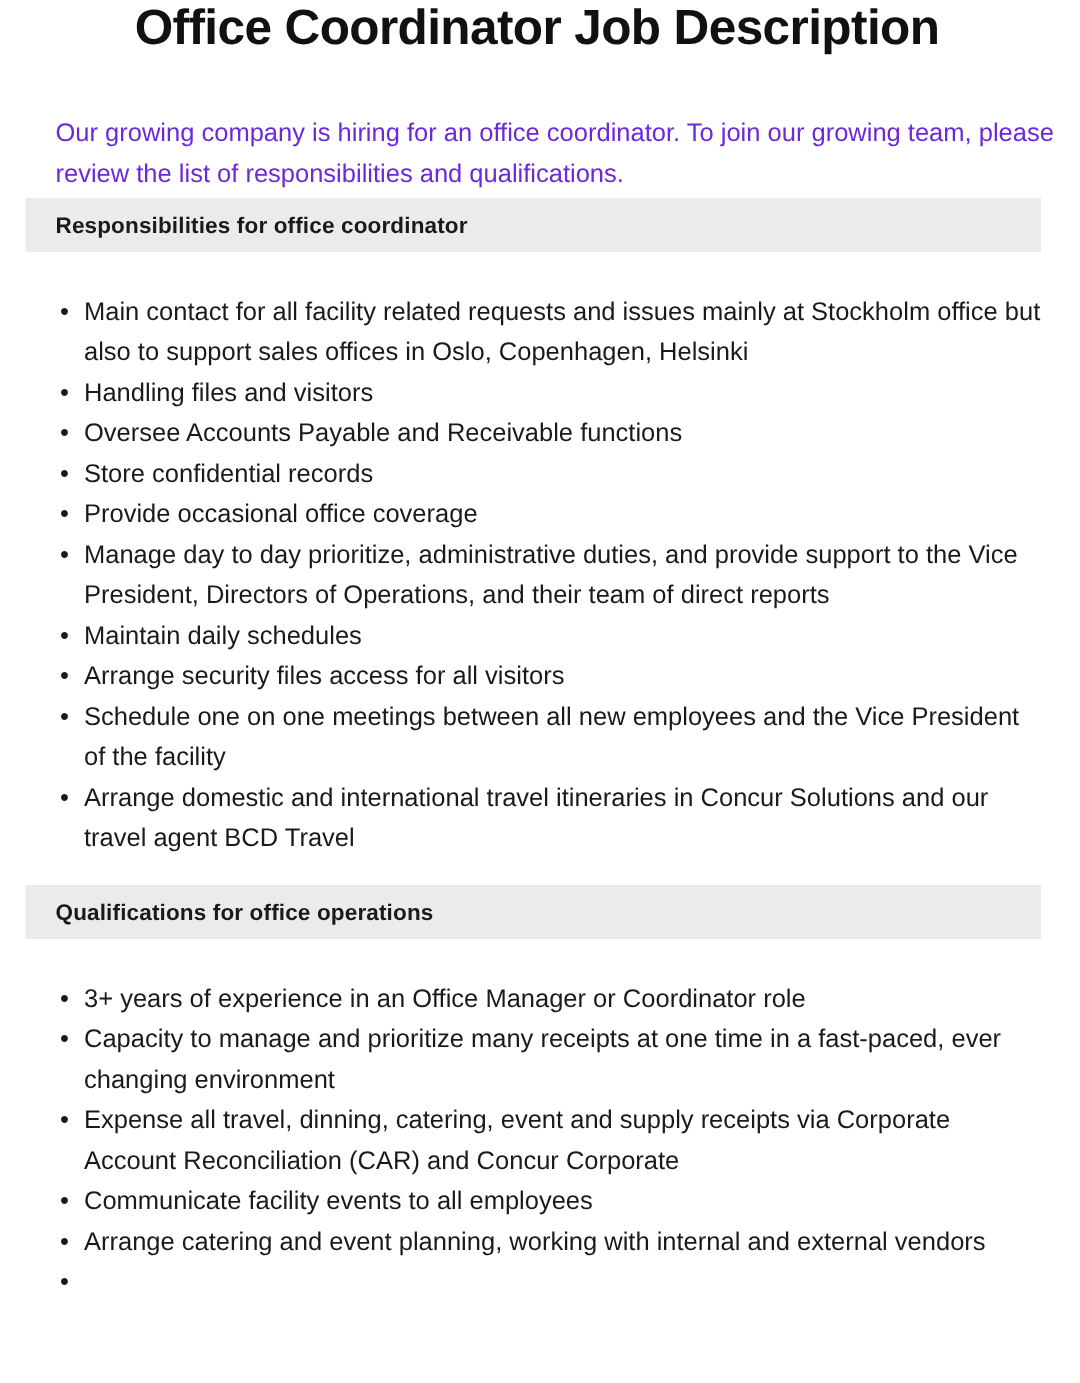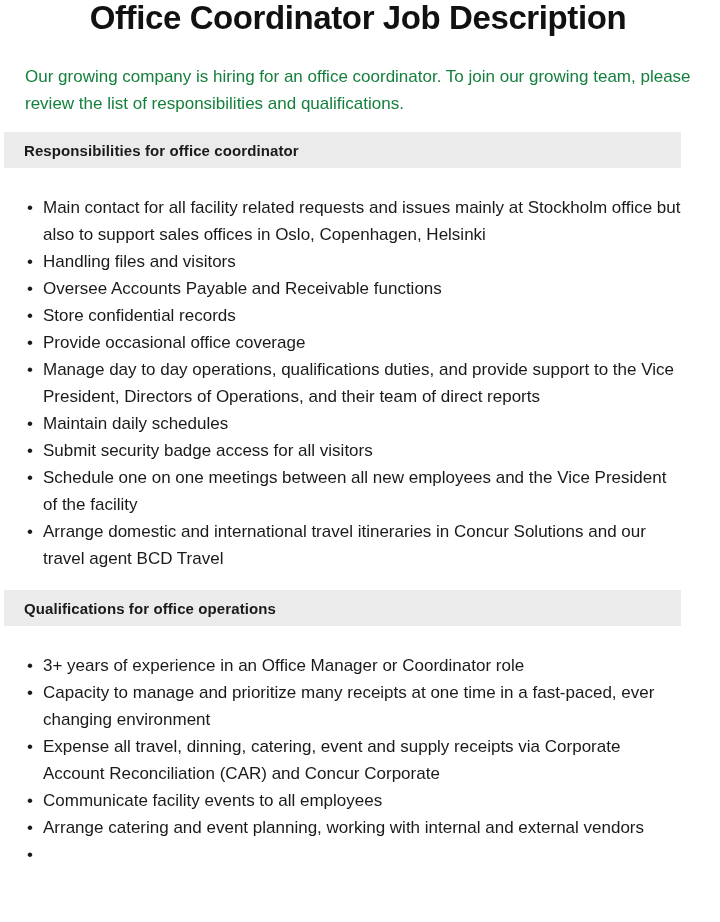--- a/index.html
+++ b/index.html
@@ -40,28 +40,28 @@
   }
 
   
   .intro {
     position: absolute;
     left: 21px;
     top: 59px;
     width: 674px;
     font-size: 17px;
     line-height: 27px;
-    color: #15803d;
-    margin: 4px;
+    color: #6d28d9;
+    margin: 16px;
   }
 
   
   .section {
     position: absolute;
-    left: 4px;
+    left: 17px;
     width: 677px;
   }
   .section-responsibilities { top: 132px; }
   .section-qualifications   { top: 590px; }
 
   .section-header {
     background: #ebebeb;
     height: 36px;
     display: flex;
     align-items: center;
@@ -112,23 +112,23 @@
   <section class="section section-responsibilities">
     <div class="section-header">
       <span class="section-header-text">Responsibilities for office coordinator</span>
     </div>
     <ul class="bullet-list" id="list-responsibilities">
         <li class="bullet-item"><span class="dot">•</span><span>Main contact for all facility related requests and issues mainly at Stockholm office but also to support sales offices in Oslo, Copenhagen, Helsinki</span></li>
         <li class="bullet-item"><span class="dot">•</span><span>Handling files and visitors</span></li>
         <li class="bullet-item"><span class="dot">•</span><span>Oversee Accounts Payable and Receivable functions</span></li>
         <li class="bullet-item"><span class="dot">•</span><span>Store confidential records</span></li>
         <li class="bullet-item"><span class="dot">•</span><span>Provide occasional office coverage</span></li>
-        <li class="bullet-item"><span class="dot">•</span><span>Manage day to day operations, qualifications duties, and provide support to the Vice President, Directors of Operations, and their team of direct reports</span></li>
+        <li class="bullet-item"><span class="dot">•</span><span>Manage day to day prioritize, administrative duties, and provide support to the Vice President, Directors of Operations, and their team of direct reports</span></li>
         <li class="bullet-item"><span class="dot">•</span><span>Maintain daily schedules</span></li>
-        <li class="bullet-item"><span class="dot">•</span><span>Submit security badge access for all visitors</span></li>
+        <li class="bullet-item"><span class="dot">•</span><span>Arrange security files access for all visitors</span></li>
         <li class="bullet-item"><span class="dot">•</span><span>Schedule one on one meetings between all new employees and the Vice President of the facility</span></li>
         <li class="bullet-item"><span class="dot">•</span><span>Arrange domestic and international travel itineraries in Concur Solutions and our travel agent BCD Travel</span></li>
       </ul>
   </section>
 
   <section class="section section-qualifications">
     <div class="section-header">
       <span class="section-header-text">Qualifications for office operations</span>
     </div>
     <ul class="bullet-list" id="list-qualifications">

